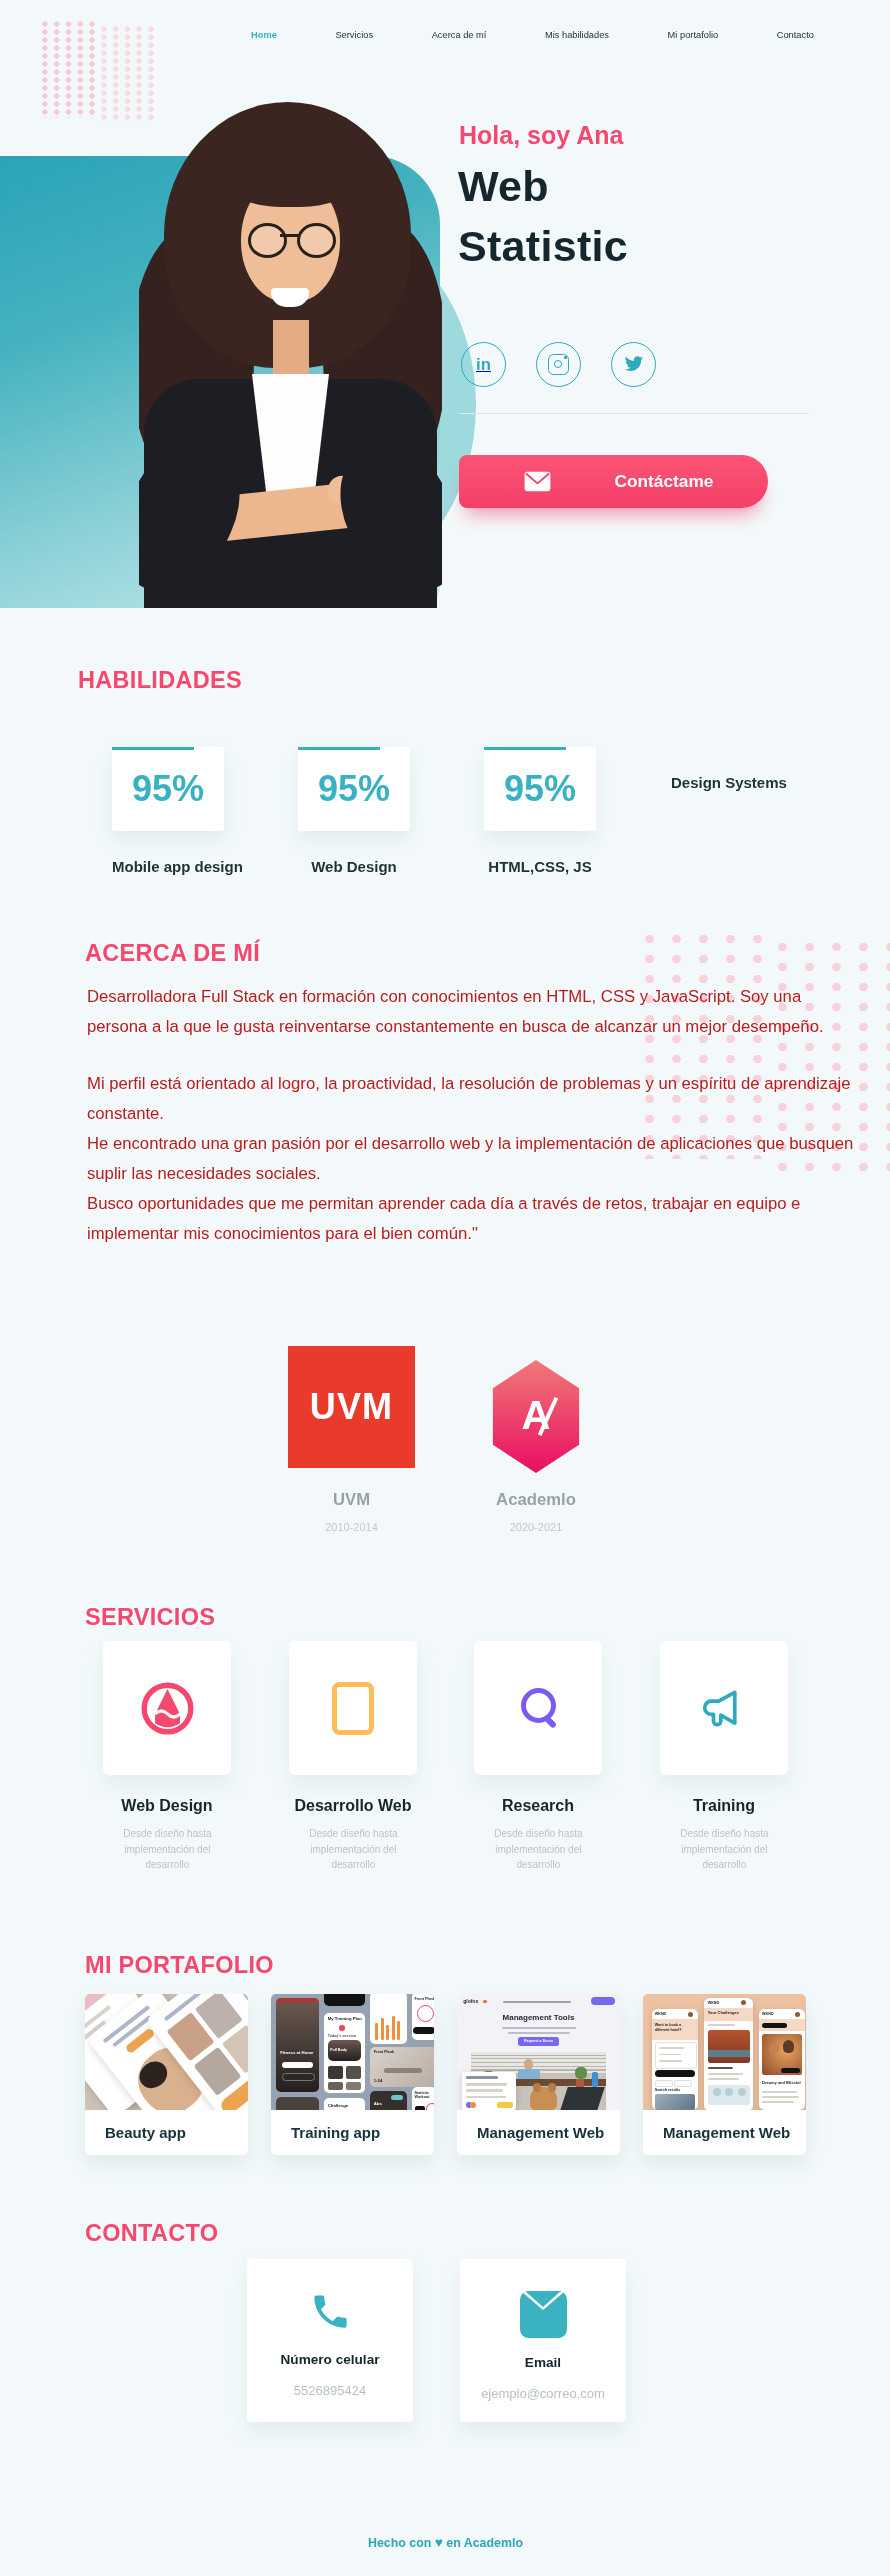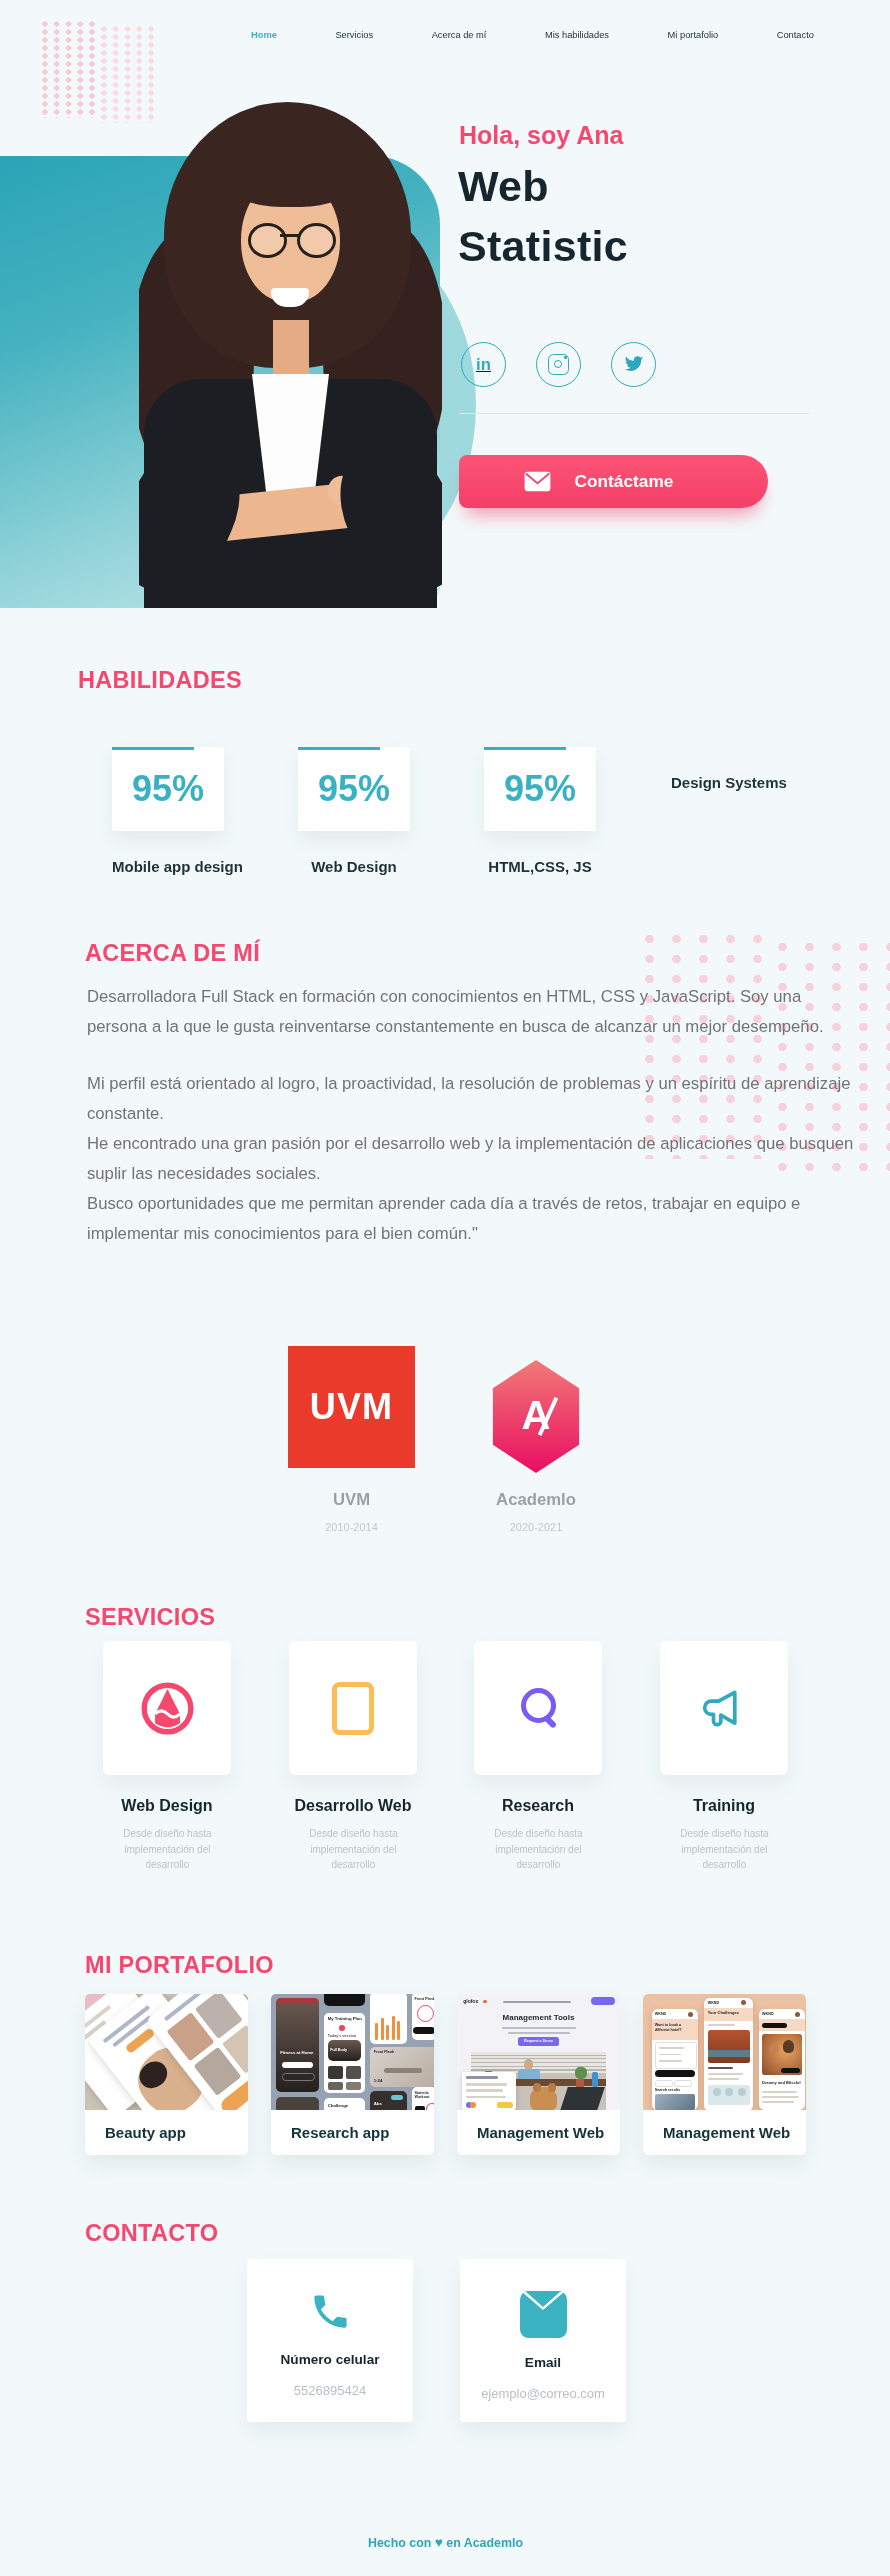--- a/index.html
+++ b/index.html
@@ -44,38 +44,38 @@
   .hero-title{left:458px;top:156px;font-size:43px;line-height:60px;font-weight:700;color:#16262e;letter-spacing:0.3px;}
   .socials{left:461px;top:342px;display:flex;gap:30px;}
   .soc{width:43px;height:43px;border:1.2px solid #2da9bd;border-radius:50%;display:flex;align-items:center;justify-content:center;background:transparent;}
   .soc .in-txt{font-size:16.7px;font-weight:700;color:#2da9bd;}
   .ig{width:18.6px;height:18.6px;border:1.9px solid #2da9bd;border-radius:5.6px;position:relative;}
   .ig:before{content:"";position:absolute;left:4.3px;top:4.3px;width:6.2px;height:6.2px;border:1.9px solid #2da9bd;border-radius:50%;}
   .ig:after{content:"";position:absolute;right:1.2px;top:1.2px;width:2.5px;height:2.5px;background:#2da9bd;border-radius:50%;}
   .divider{left:459px;top:413px;width:350px;height:0.6px;background:#e1e7e9;}
   .cta{left:459px;top:455px;width:309px;height:53px;border:none;cursor:pointer;
        border-radius:8.7px 28.5px 28.5px 8.7px;background:linear-gradient(180deg,#fb5476,#f43f68);
-       box-shadow:0 13.6px 18.6px -7.4px rgba(246,70,108,.55);display:flex;align-items:center;}
+       box-shadow:0 13.6px 18.6px -7.4px rgba(246,70,108,.55);display:flex;align-items:center;gap:40px;}
   .cta svg{margin-left:59px;}
   .cta span{margin-left:23.5px;font-size:17.3px;font-weight:600;color:#fff;}
 
   
   .sec-title{font-size:23.5px;font-weight:700;color:#f4486f;letter-spacing:0.3px;}
 
   
   .skill{width:112px;text-align:center;}
   .skill-card{position:relative;width:112px;height:84px;background:#fff;border-radius:1.9px;
       box-shadow:0 8.7px 18.6px rgba(150,175,185,.18);display:flex;align-items:center;justify-content:center;}
   .skill-bar{position:absolute;left:0;top:0;width:73%;height:3.1px;background:#35b0c2;}
   .skill-pct{font-size:36px;font-weight:700;color:#38b1c3;}
   .skill-label{margin-top:27px;font-size:15px;font-weight:700;color:#1e3238;white-space:nowrap;}
 
   
   .about-p{left:87px;top:982px;width:767px;}
-  .about-p p{margin:0;font-size:16.7px;line-height:30px;color:#737373;}
+  .about-p p{margin:0;font-size:16.7px;line-height:30px;color:#b91c1c;}
   .about-p p.gap{margin-bottom:27px;}
 
   
   .uvm{left:288px;top:1346px;width:127px;height:122px;background:#e93a2c;display:flex;align-items:center;justify-content:center;}
   .uvm span{color:#fff;font-size:36px;font-weight:700;letter-spacing:1.2px;}
   .hex{left:487px;top:1360px;width:98px;height:113px;background:linear-gradient(180deg,#f17a77,#e90e62);
        clip-path:polygon(50% 0,94% 25%,94% 75%,50% 100%,6% 75%,6% 25%);display:flex;align-items:center;justify-content:center;}
   .hex b{color:#fff;font-size:40px;font-weight:700;transform:translateY(-1.2px);}
   .hex i{position:absolute;width:4.3px;height:41px;background:#fff;transform:rotate(24deg);left:59px;top:36px;}
   .edu-name{font-size:16.7px;font-weight:600;color:#99a1a7;text-align:center;white-space:nowrap;}
@@ -355,21 +355,21 @@
       <div class="dkcard" style="left:99px;top:97px;width:37px;height:31px;background:#35302c;">
         <span class="tiny" style="position:absolute;left:3.7px;top:10px;font-size:4.3px;color:#fff;">Abs</span>
         <div style="position:absolute;left:21px;top:3.7px;width:12.4px;height:5px;background:#6fc3d6;border-radius:2.5px;"></div>
       </div>
       <div class="wcard" style="left:141px;top:93px;width:25px;height:35px;">
         <span class="tiny" style="position:absolute;left:2.5px;top:3.7px;font-size:3.7px;">Statistic Workout</span>
         <div style="position:absolute;left:2.5px;top:18.6px;width:10px;height:6.2px;background:#121212;border-radius:1.9px;"></div>
         <div style="position:absolute;left:13.6px;top:16px;width:10px;height:10px;border:1.9px solid #e8495f;border-bottom-color:#eee;border-radius:50%;"></div>
       </div>
     </div>
-    <div class="pf-label">Research app</div>
+    <div class="pf-label">Training app</div>
   </div>
 
   <div class="pf-card" style="left:457px;top:1994px;">
     <div class="pf-img mgm">
       <span class="tiny" style="left:6.2px;top:4.3px;font-size:5px;position:absolute;">glofox</span>
       <div style="left:26px;top:5.6px;width:3.7px;height:3.7px;background:#f06449;border-radius:50%;"></div>
       <div class="gline" style="left:46px;top:6.8px;width:68px;height:1.9px;background:#9aa0ad;position:absolute;"></div>
       <div style="left:134px;top:3.1px;width:23.5px;height:8px;background:#7668f0;border-radius:4.3px;"></div>
       <div class="tiny" style="left:0;top:18.6px;width:163px;text-align:center;font-size:8px;position:absolute;color:#1e2430;">Management Tools</div>
       <div class="gline" style="left:45px;top:33px;width:74px;height:1.9px;background:#b9bec9;position:absolute;"></div>

